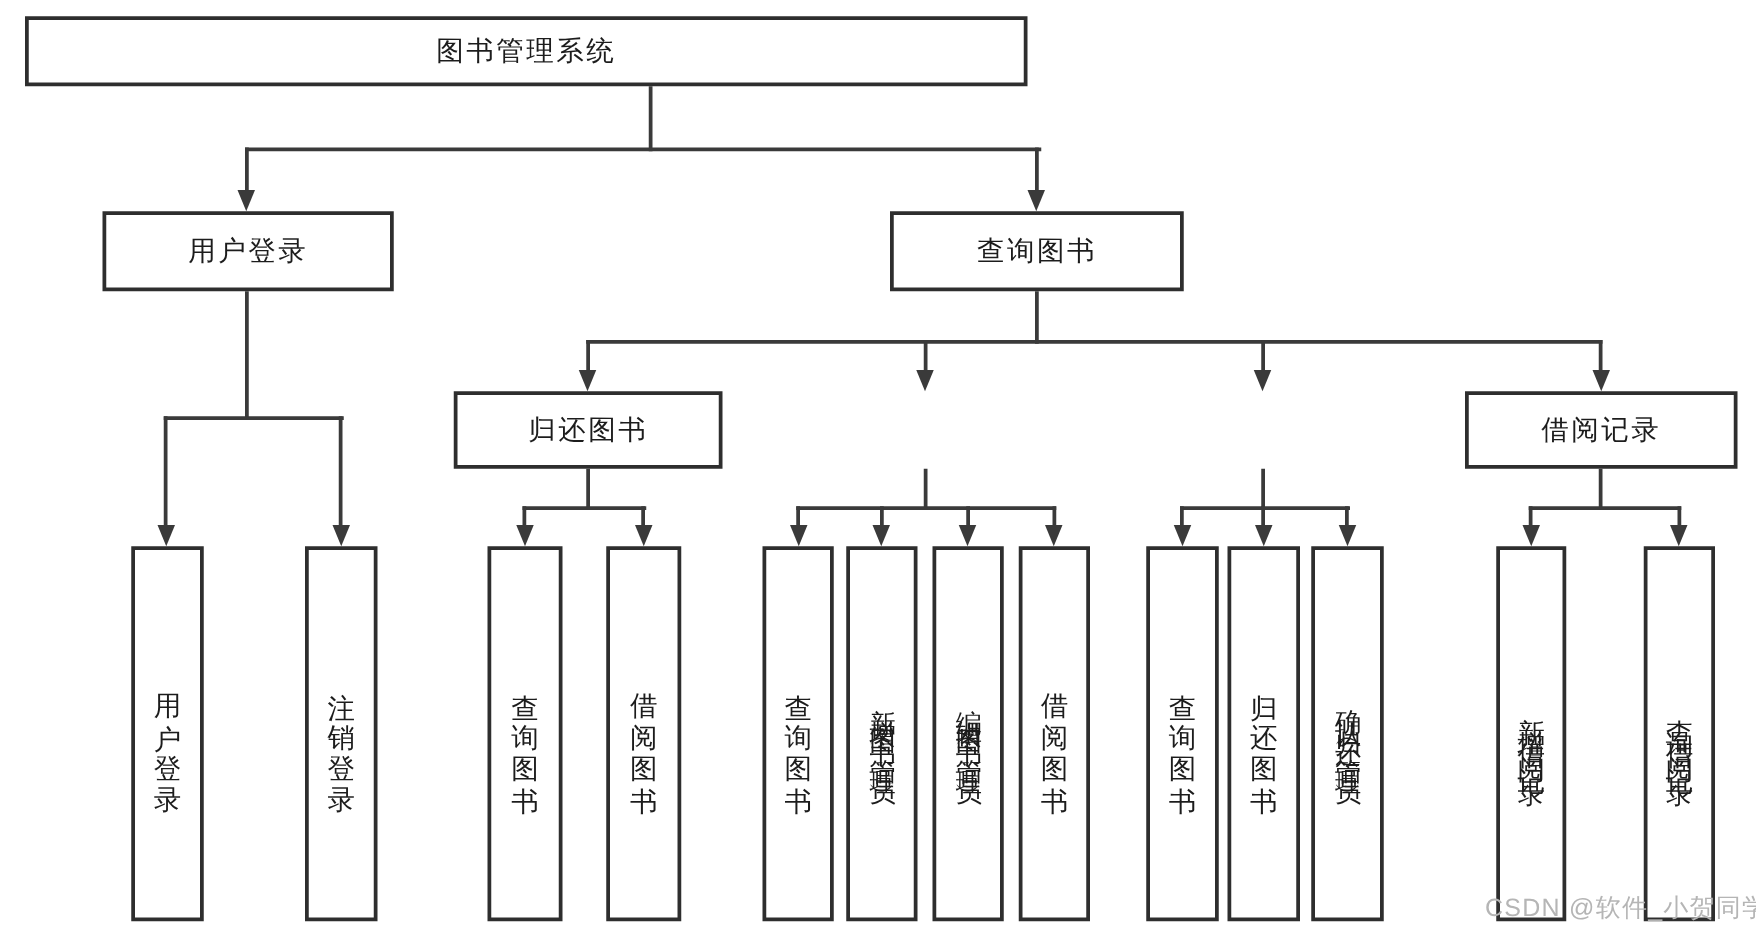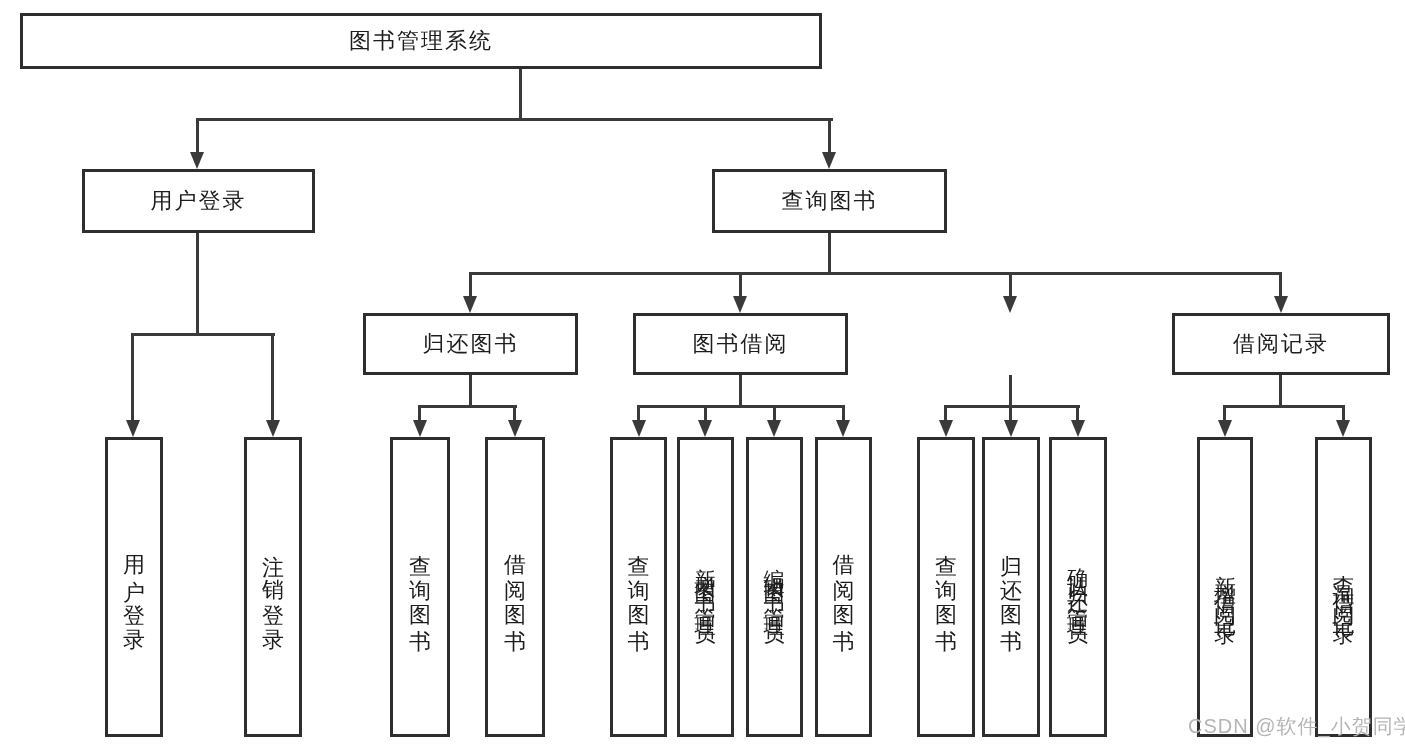--- a/index.html
+++ b/index.html
@@ -53,23 +53,20 @@
     <span>图书管理系统</span>
   </div>
   <div class="box" id="b-user">
     <span>用户登录</span>
   </div>
   <div class="box" id="b-mgmt">
     <span>查询图书</span>
   </div>
   <div class="box" id="b-newbook">
     <span>归还图书</span>
-  </div>
-  <div class="box" id="b-borrow">
-    <span>图书借阅</span>
   </div>
   <div class="box" id="b-record">
     <span>借阅记录</span>
   </div>
 
   <div class="vbox t4" id="v-login">
     <span class="vtext">用户登录</span>
   </div>
   <div class="vbox t4" id="v-logout">
     <span class="vtext">注销登录</span>

